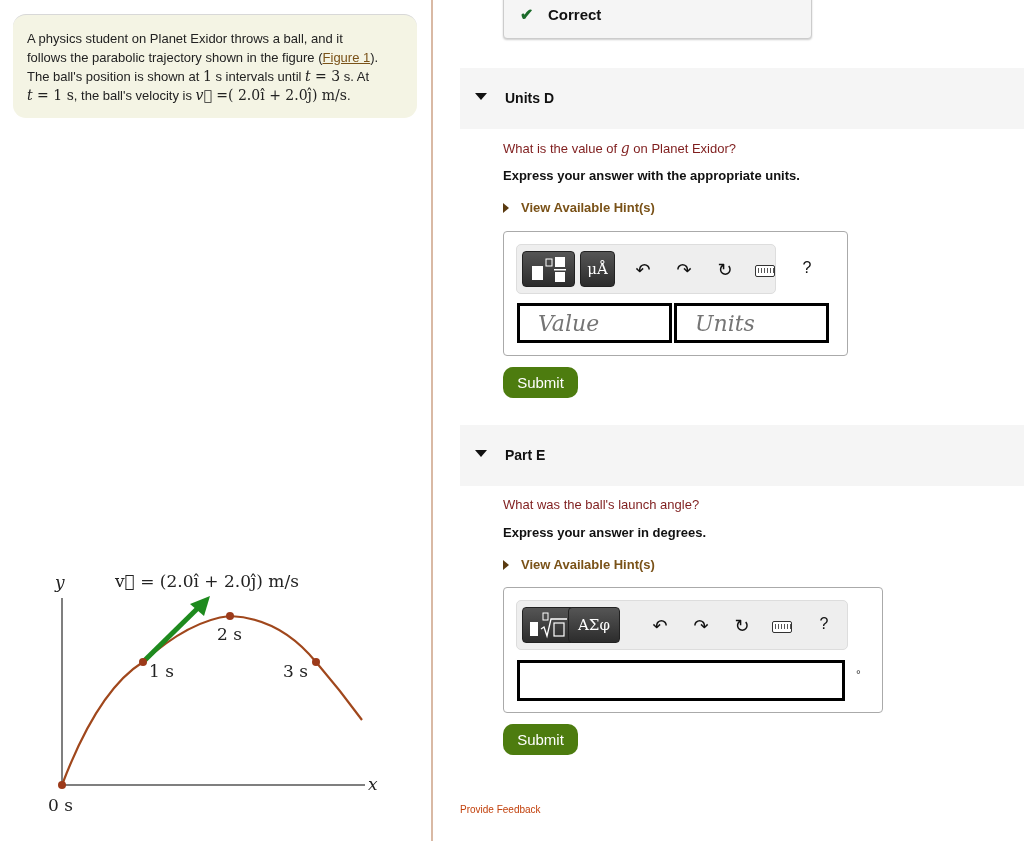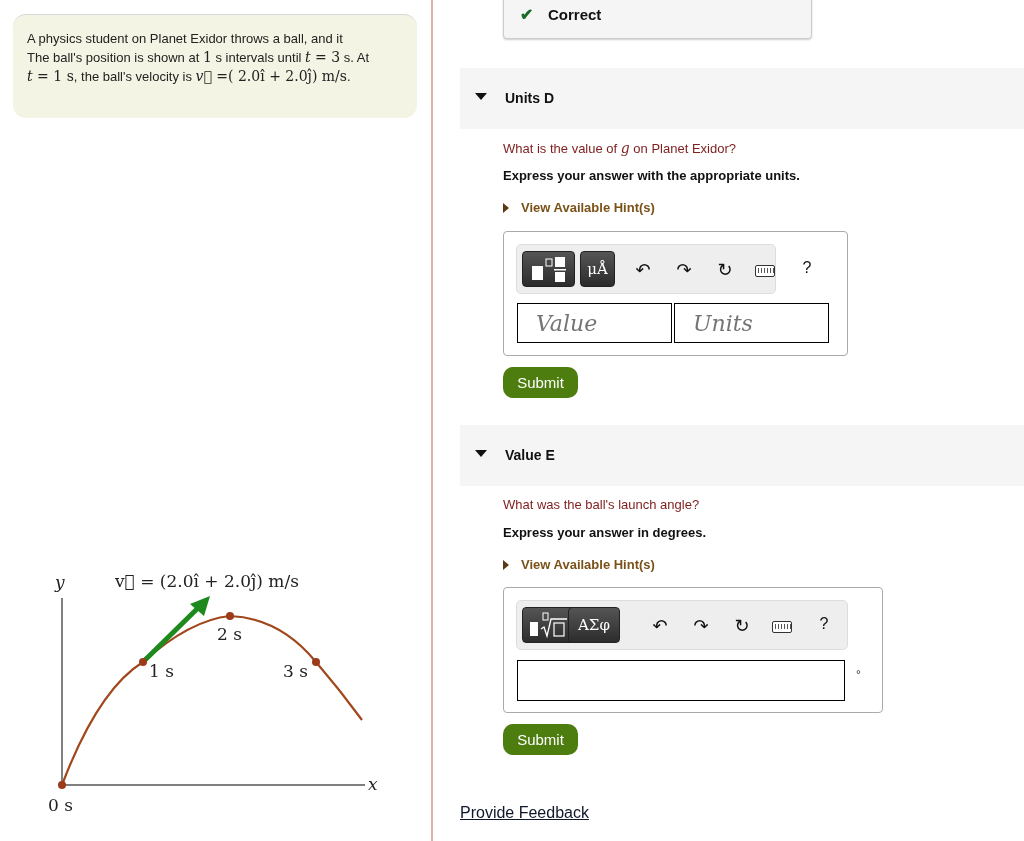--- a/index.html
+++ b/index.html
@@ -55,36 +55,39 @@
   .tb-btn-dark {
     position: absolute; top: 6px; height: 36px; background: linear-gradient(#555, #2c2c2c); border-radius: 4px;
     border: 1px solid #222; color: #fff; display: flex; align-items: center; justify-content: center;
   }
   .tb-icon { position: absolute; top: 14px; font-size: 18px; color: #111; text-align: center; width: 24px; }
   .tb-kbd {
     position: absolute; top: 20px; width: 20px; height: 12px; border: 1px solid #333; border-radius: 2px; background: #fff;
     background-image: repeating-linear-gradient(90deg, #555 0 1px, transparent 1px 3px);
     background-size: 100% 5px; background-repeat: no-repeat; background-position: 2px 2px;
   }
-  .input-field { position: absolute; background: #fff; border: 1px solid #000000; font-family: "DejaVu Serif", serif; font-style: italic; font-size: 22px; color: #4c1d95; padding-left: 18px; line-height: 38px; }
+  .input-field { position: absolute; background: #fff; border: 3px solid #000000; font-family: "DejaVu Serif", serif; font-style: italic; font-size: 22px; color: #4c1d95; padding-left: 18px; line-height: 38px; }
 
   .submit-btn {
     position: absolute; left: 503px; width: 75px; height: 31px; background: #4d7c0f; color: #fff;
     border-radius: 10px; font-size: 15px; display: flex; align-items: center; justify-content: center;
   }
 
-  .feedback-link { position: absolute; left: 460px; top: 804px; font-size: 16px; color: #0f172a; text-decoration: underline; }
+  .feedback-link { position: absolute; left: 460px; top: 804px; font-size: 10px; color: #c2410c; }
   .degree { position: absolute; font-size: 12px; color: #333; }
 </style>
 </head>
 <body>
 
 <div class="left-pane">
   <div class="intro-box">
     <div><span>A physics student on Planet Exidor throws a ball, and it</span></div>
+    <div>
+      <span>follows the parabolic trajectory shown in the figure (</span><a>Figure 1</a><span>).</span>
+    </div>
     <div>
       <span>The ball's position is shown at </span><span class="math">1</span><span> s intervals until </span><span class="math-i">t</span><span class="math"> = 3</span><span> s. At</span>
     </div>
     <div>
       <span class="math-i">t</span><span class="math"> = 1 s</span><span>, the ball's velocity is </span><span class="math-i">v⃗</span><span class="math"> =( 2.0î + 2.0ĵ) m/s</span><span>.</span>
     </div>
   </div>
 
 
   <svg class="figure-svg" width="420" height="270" viewBox="0 555 420 270" xmlns="http://www.w3.org/2000/svg">
@@ -154,21 +157,21 @@
     <div class="tb-icon" style="left:278px; font-size:16px;">?</div>
   </div>
   <input class="input-field" style="left: 13px; top: 71px; width: 155px; height: 40px;" placeholder="Value">
   <input class="input-field" style="left: 170px; top: 71px; width: 155px; height: 40px;" placeholder="Units">
 </div>
 
 <div class="submit-btn" style="top:367px;">Submit</div>
 
 <div class="part-header" style="top:425px;">
   <div class="part-arrow"></div>
-  <div class="part-label">Value E</div>
+  <div class="part-label">Part E</div>
 </div>
 
 <div class="q-text" style="top:497px;">What was the ball's launch angle?</div>
 <div class="q-bold" style="top:525px;">Express your answer in degrees.</div>
 <div class="hint" style="top:557px;">
   <span class="hint-tri"></span>
   <span>View Available Hint(s)</span>
 </div>
 
 <div class="answer-box" style="left:503px; top:587px; width:380px; height:126px;">

